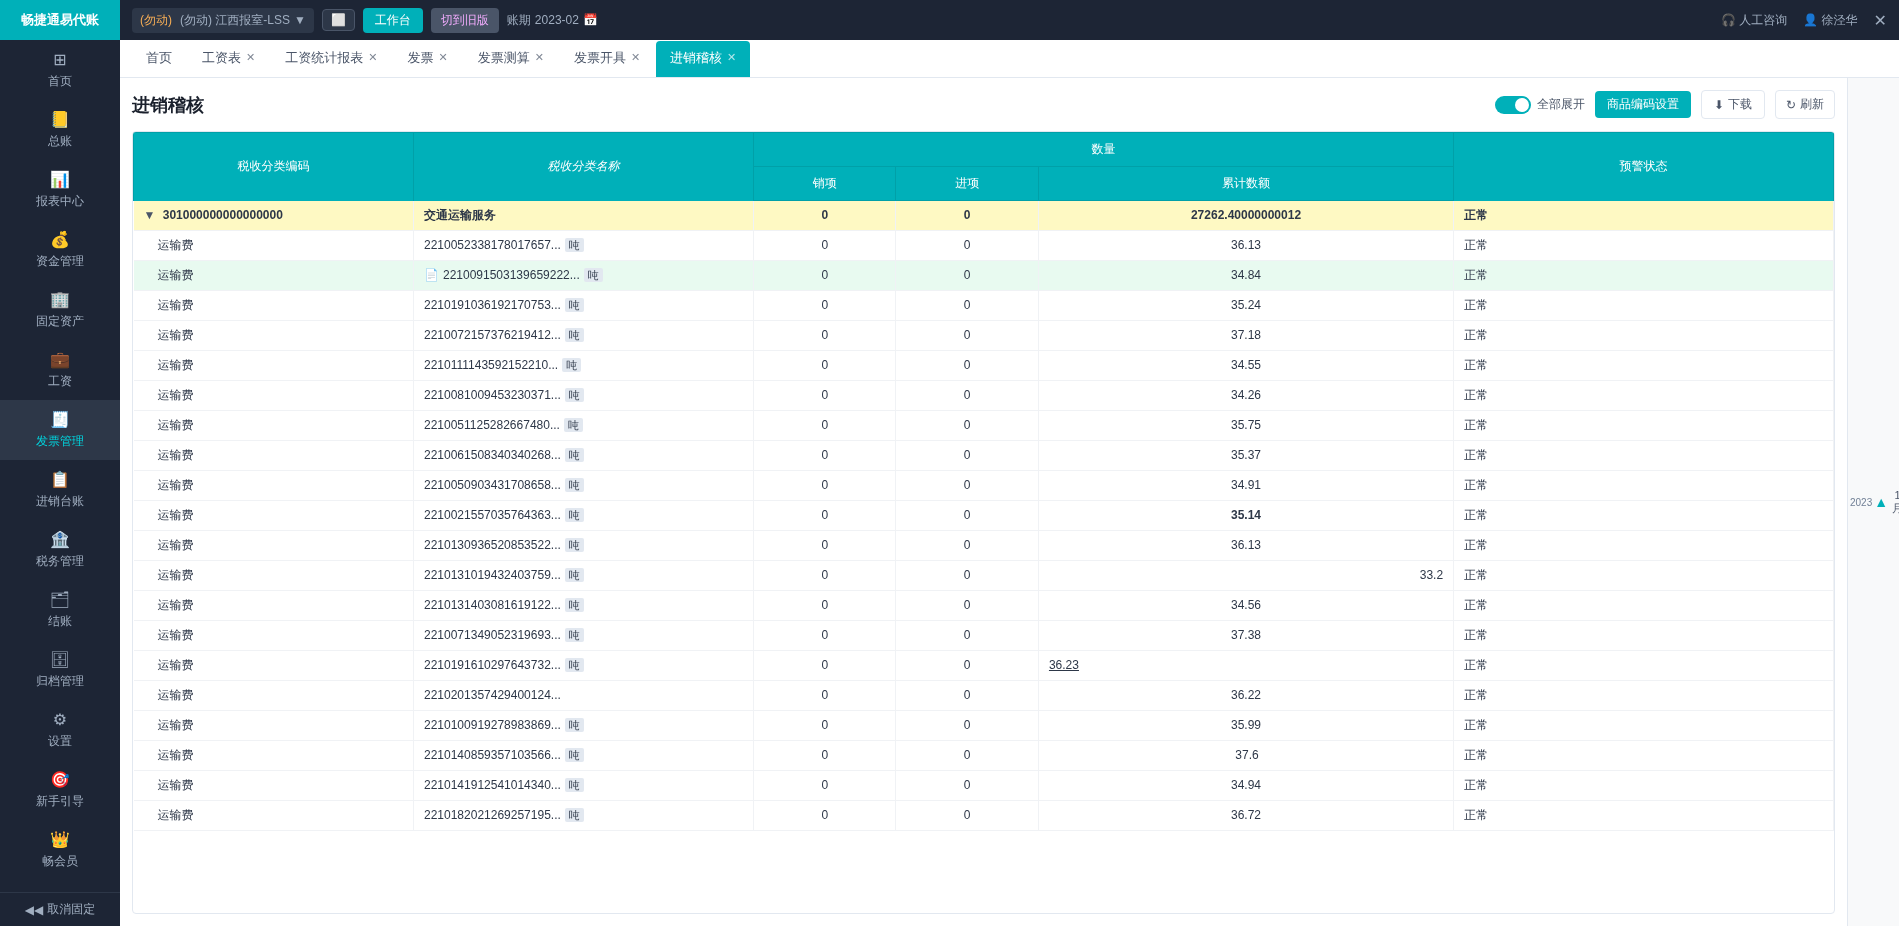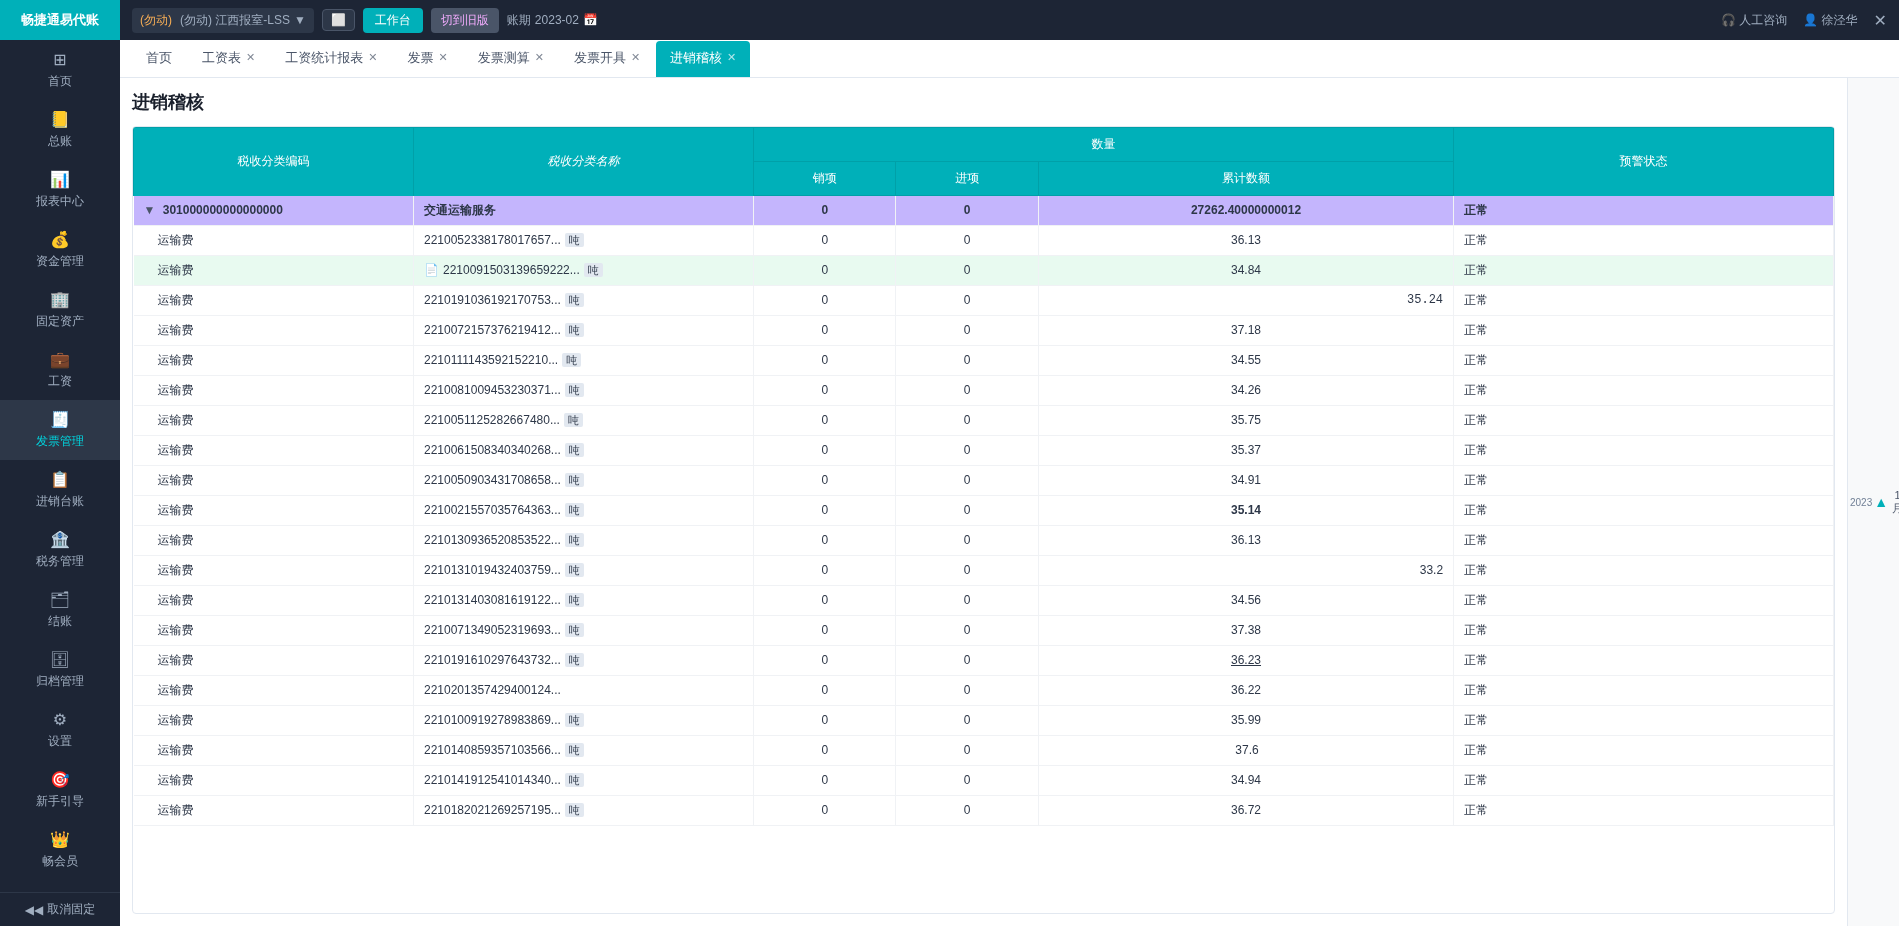--- a/index.html
+++ b/index.html
@@ -283,21 +283,21 @@
       border-top: 1px solid #00a0a8;
     }
     tbody tr td {
       padding: 6px 10px;
       border-bottom: 1px solid #f0f2f5;
       border-right: 1px solid #f0f2f5;
       color: #2d3748;
       white-space: nowrap;
     }
     tbody tr.highlighted { background: #e8faf0; }
-    tbody tr.group-row td { font-weight: bold; background: #c4b5fd; }
+    tbody tr.group-row td { font-weight: bold; background: #fef9c3; }
     .expand-icon { color: #4a5568; margin-right: 4px; cursor: pointer; }
 
     
     .right-sidebar {
       width: 52px;
       background: #f8f9fa;
       border-left: 1px solid #e2e8f0;
       display: flex;
       align-items: center;
       padding: 4px 2px;
@@ -482,20 +482,35 @@
       <span>进销稽核</span>
       <span class="tab-close">✕</span>
     </div>
   </div>
 
   <div class="page-content">
     <div class="content-area">
 
       <div class="page-header">
         <h1 class="page-title">进销稽核</h1>
+        <div class="header-actions">
+          <div class="toggle-btn">
+            <div class="toggle-switch"></div>
+            <span>全部展开</span>
+          </div>
+          <button class="settings-btn">商品编码设置</button>
+          <button class="download-btn">
+            <span>⬇</span>
+            <span>下载</span>
+          </button>
+          <button class="refresh-btn">
+            <span>↻</span>
+            <span>刷新</span>
+          </button>
+        </div>
       </div>
 
       <div class="table-container">
         <table>
           <thead>
             <tr>
               <th rowspan="2" style="width:280px;">税收分类编码</th>
               <th rowspan="2" style="width:340px;font-style:italic;">税收分类名称</th>
               <th colspan="3">数量</th>
               <th rowspan="2" style="min-width:120px;">预警状态</th>
@@ -533,21 +548,21 @@
         <td style="text-align:center;">0</td>
         <td style="text-align:center;">0</td>
         <td style="text-align:center;">34.84</td>
         <td>正常</td>
       </tr>
               <tr>
         <td style="padding-left:24px;">运输费</td>
         <td>2210191036192170753...<span style="background:#e2e8f0;padding:1px 4px;border-radius:2px;margin-left:4px;font-size:11px;">吨</span></td>
         <td style="text-align:center;">0</td>
         <td style="text-align:center;">0</td>
-        <td style="text-align:right;font-family:Liberation Mono, monospace;">35.24</td>
+        <td style="text-align:center;">35.24</td>
         <td>正常</td>
       </tr>
               <tr>
         <td style="padding-left:24px;">运输费</td>
         <td>2210072157376219412...<span style="background:#e2e8f0;padding:1px 4px;border-radius:2px;margin-left:4px;font-size:11px;">吨</span></td>
         <td style="text-align:center;">0</td>
         <td style="text-align:center;">0</td>
         <td style="text-align:center;">37.18</td>
         <td>正常</td>
       </tr>
@@ -629,21 +644,21 @@
         <td style="text-align:center;">0</td>
         <td style="text-align:center;">0</td>
         <td style="text-align:center;">37.38</td>
         <td>正常</td>
       </tr>
               <tr>
         <td style="padding-left:24px;">运输费</td>
         <td>2210191610297643732...<span style="background:#e2e8f0;padding:1px 4px;border-radius:2px;margin-left:4px;font-size:11px;">吨</span></td>
         <td style="text-align:center;">0</td>
         <td style="text-align:center;">0</td>
-        <td style="text-align:center;text-decoration:underline;">36.23</td>
+        <td style="text-decoration:underline;">36.23</td>
         <td>正常</td>
       </tr>
               <tr>
         <td style="padding-left:24px;">运输费</td>
         <td>2210201357429400124...</td>
         <td style="text-align:center;">0</td>
         <td style="text-align:center;">0</td>
         <td style="text-align:center;">36.22</td>
         <td>正常</td>
       </tr>

